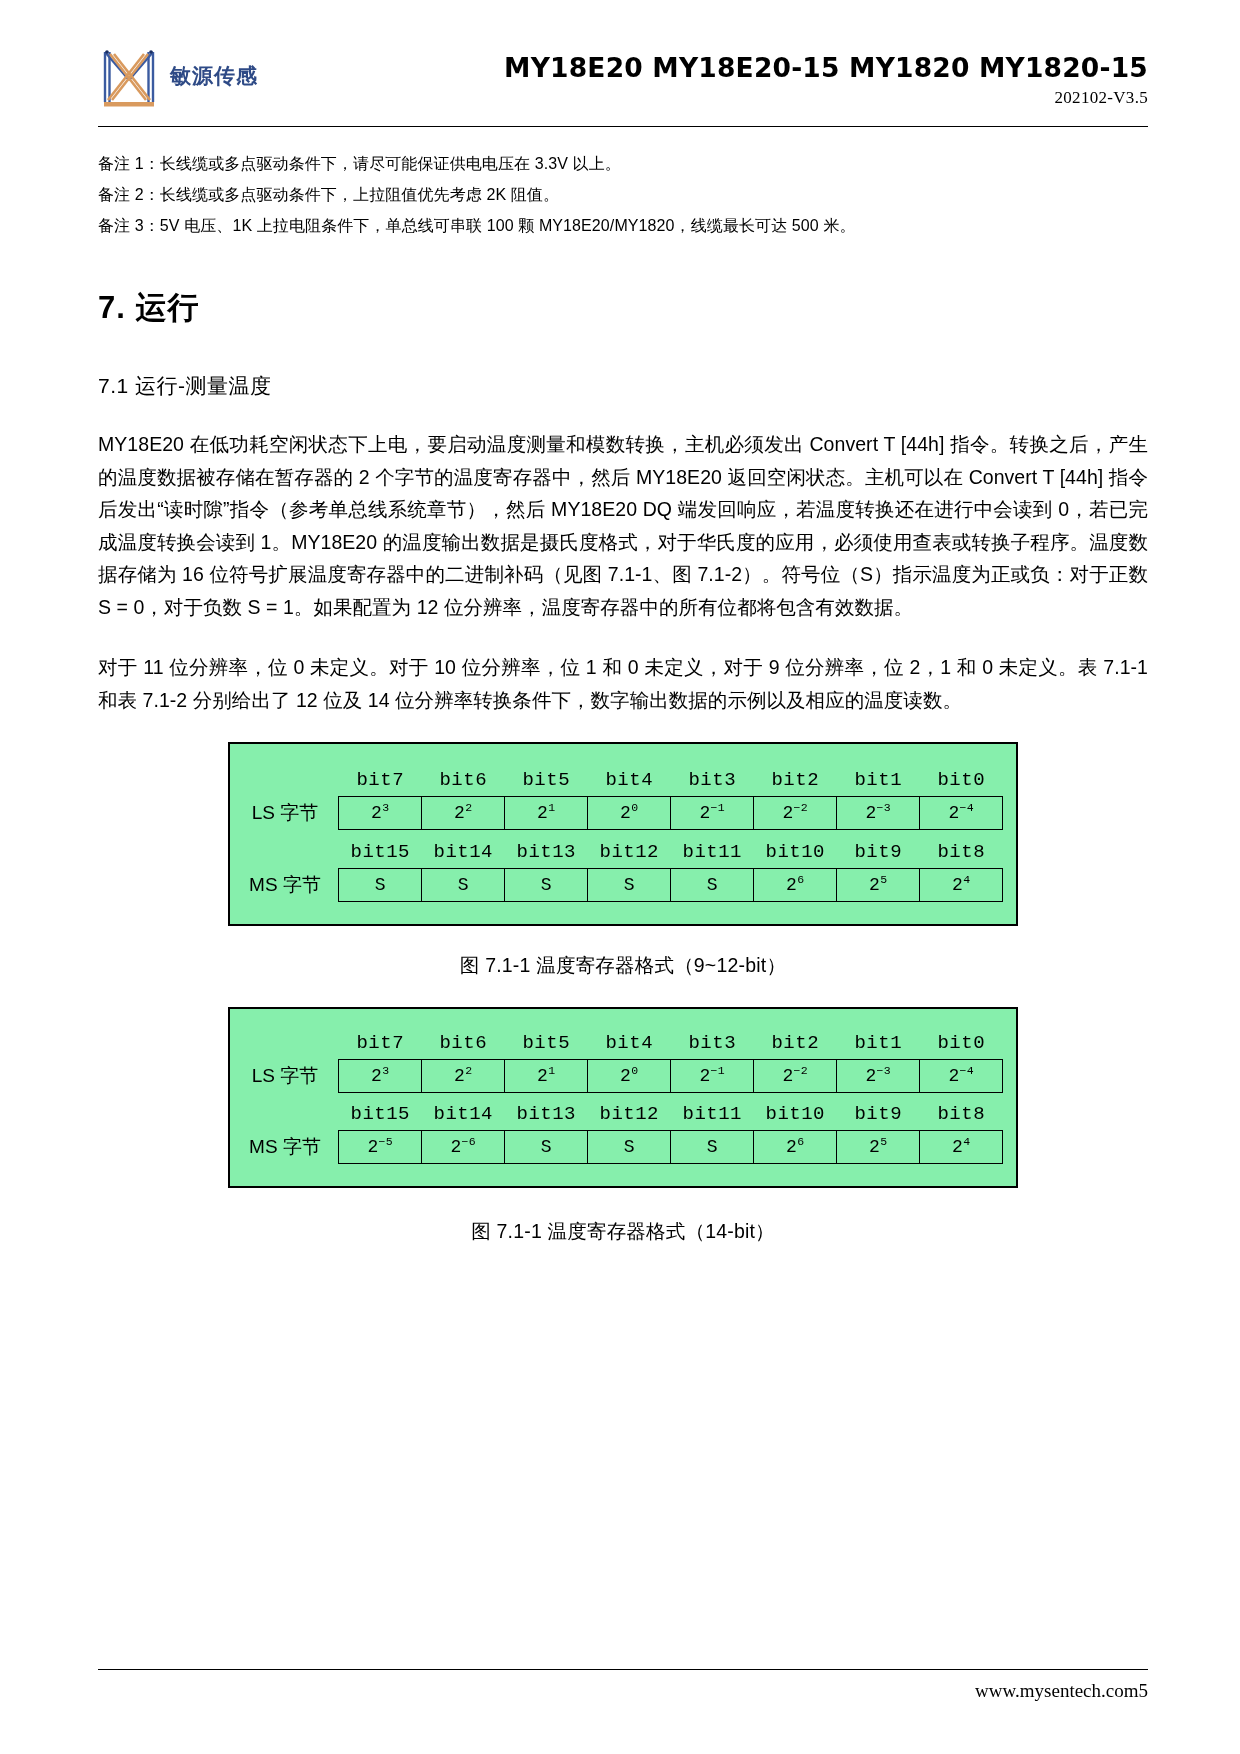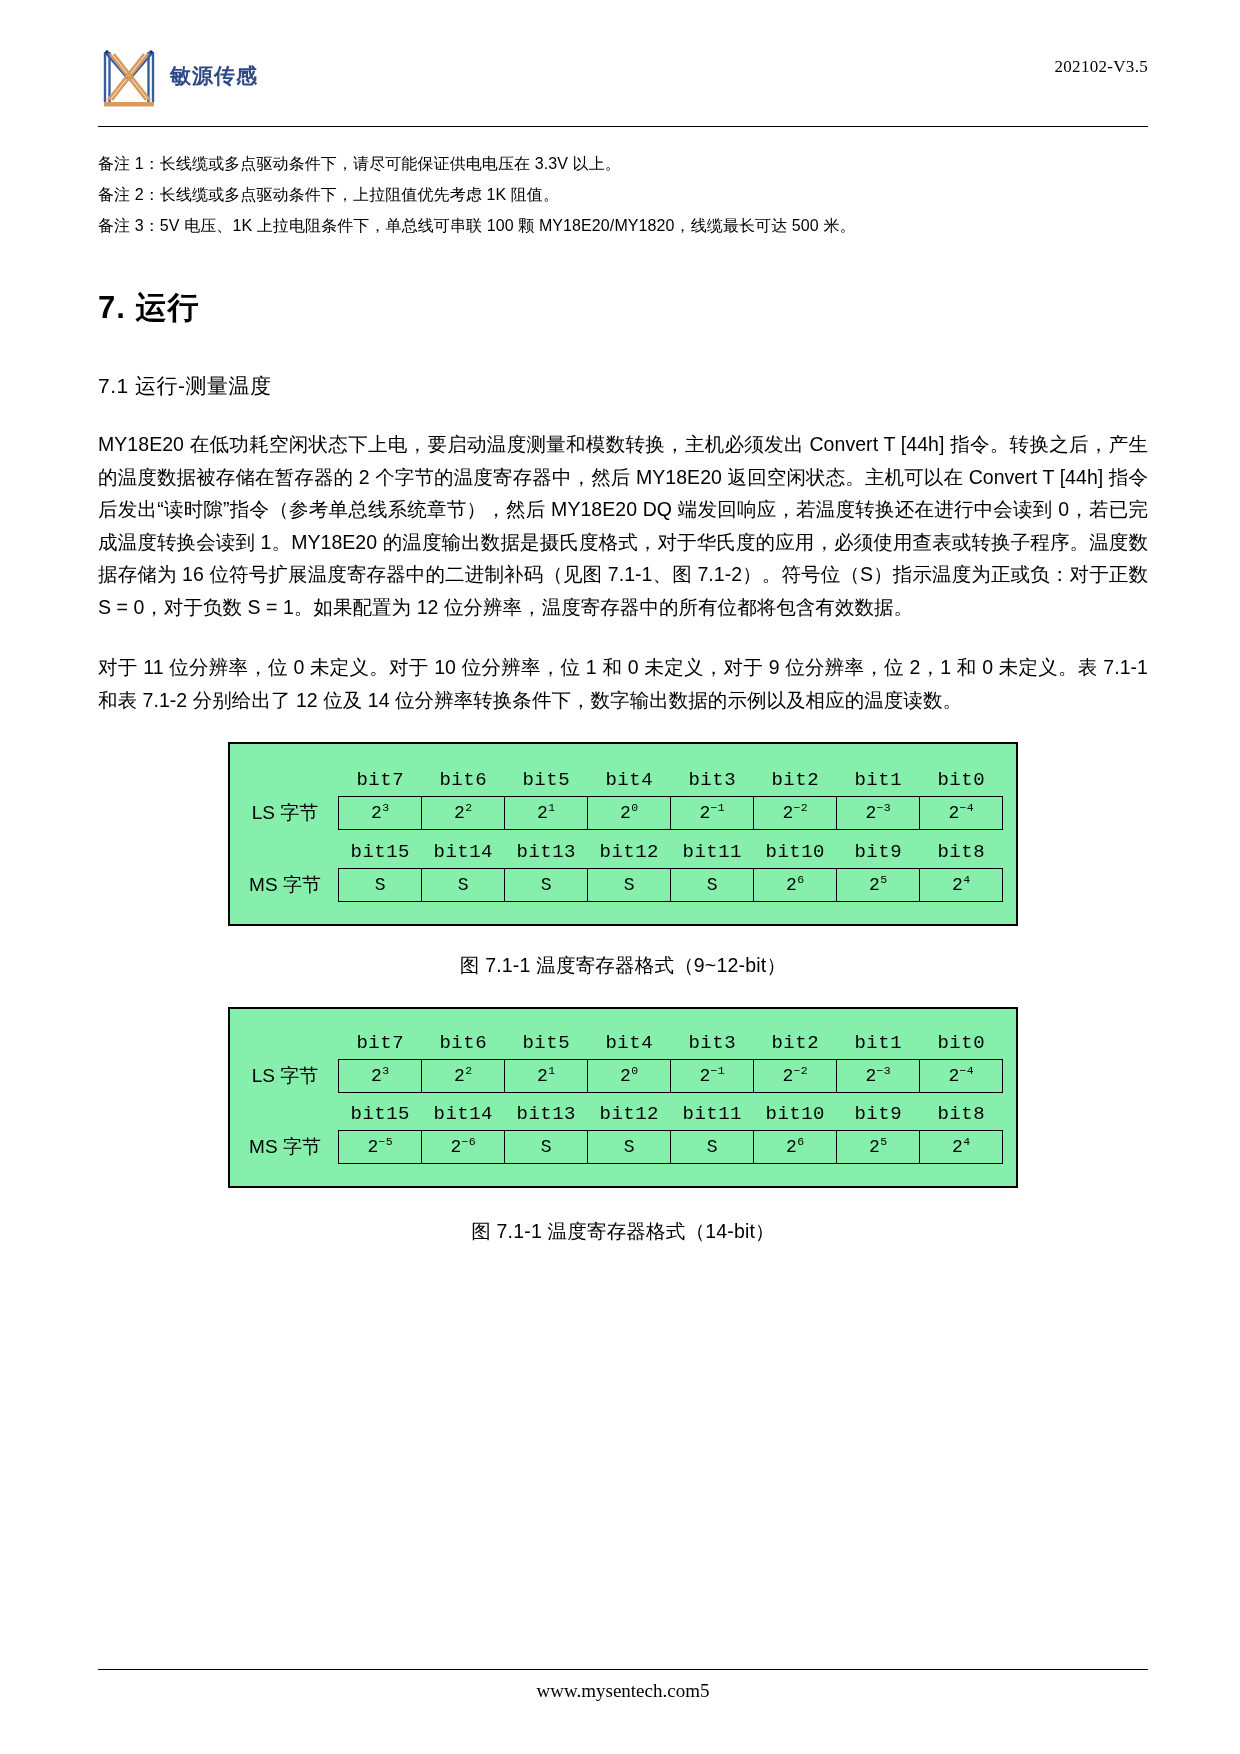--- a/index.html
+++ b/index.html
@@ -157,21 +157,21 @@
     right: 92px;
     bottom: 52px;
   }
   .rule-bottom {
     border: 0;
     border-top: 1.3px solid #000;
     margin: 0 0 10px 0;
   }
   .footer-row {
     display: flex;
-    justify-content: center;
+    justify-content: flex-end;
     align-items: baseline;
     font-family: "Liberation Serif", "DejaVu Serif", serif;
     font-size: 19px;
   }
 </style>
 </head>
 <body>
 
 <div class="page">
 
@@ -197,29 +197,30 @@
           <rect x="6" y="58" width="50" height="4.5" fill="#d99a5e"></rect>
 
           <circle cx="9" cy="8" r="1.8" fill="#1b2f63"></circle>
           <circle cx="53" cy="8" r="1.8" fill="#1b2f63"></circle>
         </svg>
       </span>
       <span class="brand-name">敏源传感</span>
     </div>
 
     <div class="header-right">
+      <div class="doc-title">MY18E20  MY18E20-15  MY1820  MY1820-15</div>
       <div class="doc-version">202102-V3.5</div>
     </div>
   </div>
 
   <hr class="rule-top">
 
   <div class="notes">
     <div class="note-line">备注 1：长线缆或多点驱动条件下，请尽可能保证供电电压在 3.3V 以上。</div>
-    <div class="note-line">备注 2：长线缆或多点驱动条件下，上拉阻值优先考虑 1K 阻值。</div>
+    <div class="note-line">备注 2：长线缆或多点驱动条件下，上拉阻值优先考虑 2K 阻值。</div>
     <div class="note-line">备注 3：5V 电压、1K 上拉电阻条件下，单总线可串联 100 颗 MY18E20/MY1820，线缆最长可达 500 米。</div>
   </div>
 
   <h1 class="sec">7. 运行</h1>
   <h2 class="subsec">7.1  运行-测量温度</h2>
 
   <p class="body">MY18E20 在低功耗空闲状态下上电，要启动温度测量和模数转换，主机必须发出 Convert T [44h] 指令。转换之后，产生的温度数据被存储在暂存器的 2 个字节的温度寄存器中，然后 MY18E20 返回空闲状态。主机可以在 Convert T [44h] 指令后发出“读时隙”指令（参考单总线系统章节），然后 MY18E20 DQ 端发回响应，若温度转换还在进行中会读到 0，若已完成温度转换会读到 1。MY18E20 的温度输出数据是摄氏度格式，对于华氏度的应用，必须使用查表或转换子程序。温度数据存储为 16 位符号扩展温度寄存器中的二进制补码（见图 7.1-1、图 7.1-2）。符号位（S）指示温度为正或负：对于正数 S = 0，对于负数 S = 1。如果配置为 12 位分辨率，温度寄存器中的所有位都将包含有效数据。</p>
   <p class="body">对于 11 位分辨率，位 0 未定义。对于 10 位分辨率，位 1 和 0 未定义，对于 9 位分辨率，位 2，1 和 0 未定义。表 7.1-1 和表 7.1-2 分别给出了 12 位及 14 位分辨率转换条件下，数字输出数据的示例以及相应的温度读数。</p>
 
   <div class="figure-box">

